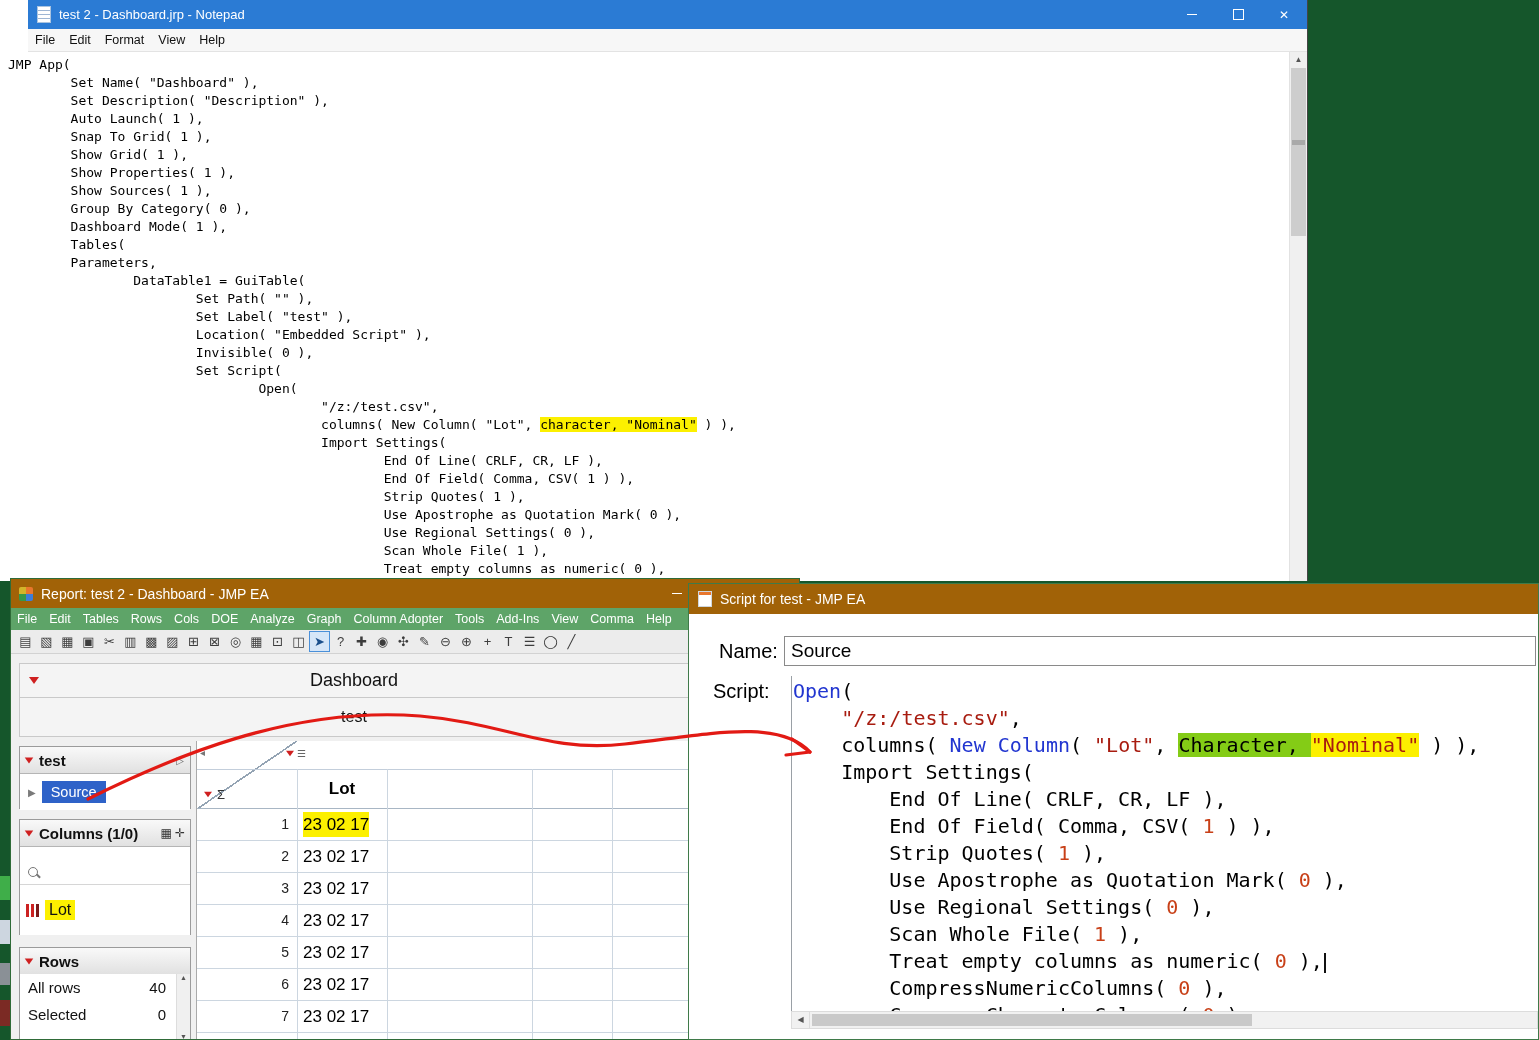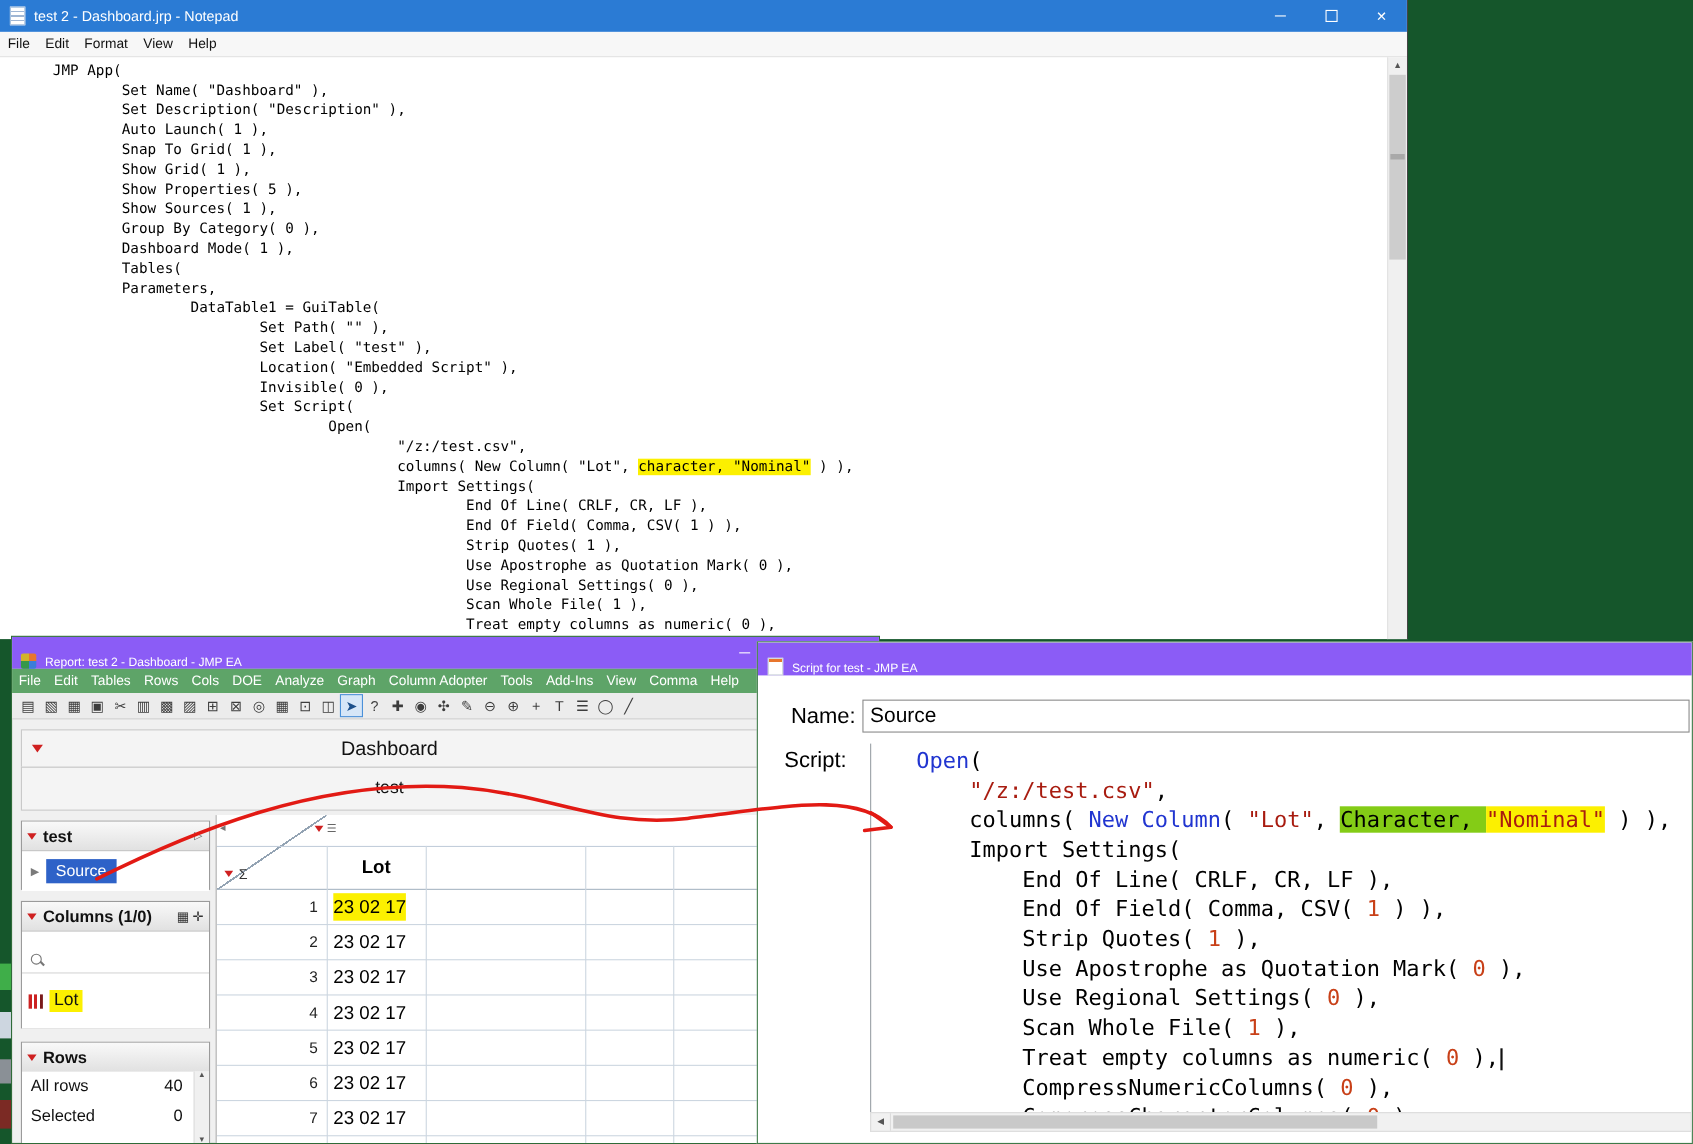--- a/index.html
+++ b/index.html
@@ -3,21 +3,21 @@
 <meta charset="utf-8">
 <style>
   html,body{margin:0;padding:0;}
   body{
     width:1539px;height:1040px;overflow:hidden;position:relative;
     background:#15562b;
     font-family:"Liberation Sans","DejaVu Sans",sans-serif;
     -webkit-font-smoothing:antialiased;
   }
   .win{position:absolute;background:#fff;}
-  .mono{font-family:"DejaVu Sans Mono","Liberation Mono",monospace;margin-left:40px;}
+  .mono{font-family:"DejaVu Sans Mono","Liberation Mono",monospace;}
 
   
   #notepad{left:0;top:0;width:1279px;height:581px;border-right:1px solid #444;}
   .np-title{height:29px;background:#2b7bd4;color:#fff;display:flex;align-items:center;font-size:13px;}
   .np-icon{width:12px;height:15px;margin:0 8px 0 9px;background:#fff;border:1px solid #aac4e0;
     background-image:repeating-linear-gradient(#fff 0 3px,#9fb6d4 3px 4px);}
   .np-ctrls{margin-left:auto;display:flex;height:29px;}
   .npc{width:46px;height:29px;display:flex;align-items:center;justify-content:center;color:#fff;font-size:12px;}
   .npc .minbar{width:10px;height:1px;background:#fff;display:block;}
   .npc .maxbox{width:9px;height:9px;border:1px solid #fff;display:block;}
@@ -26,21 +26,21 @@
   .np-body{position:absolute;left:0;top:52px;right:17px;bottom:0;overflow:hidden;
     font-size:13px;line-height:18px;color:#000;padding:4px 0 0 8px;}
   .np-body .cl{white-space:pre;height:18px;}
   .np-body .hl{background:#fcf000;}
   .np-scroll{position:absolute;right:0;top:52px;width:17px;bottom:0;background:#f0f0f0;border-left:1px solid #e2e2e2;}
   .np-up{height:16px;text-align:center;font-size:8px;color:#555;line-height:16px;}
   .np-thumb{position:absolute;left:1px;right:1px;top:16px;height:168px;background:#cdcdcd;}
   .np-mark{position:absolute;left:2px;right:2px;top:88px;height:5px;background:#a9a9a9;}
 
   
-  .jmp-title{height:29px;background:#8b5cf6;color:#fff;display:flex;align-items:flex-end;font-size:11px;}
+  .jmp-title{height:29px;background:#a16207;color:#fff;display:flex;align-items:center;font-size:14px;}
   .jmp-ic{width:14px;height:14px;margin:0 8px 0 8px;border-radius:2px;
     background:conic-gradient(#e8762d 0 25%,#3c7dd9 0 50%,#35984a 0 75%,#d2b42a 0);}
   .pg-ic{width:12px;height:14px;margin:0 8px 0 9px;background:#fff;border:1px solid #cfd6dd;
     background-image:linear-gradient(#e8762d 0 3px,transparent 3px);}
   .rt{width:0;height:0;border-left:5px solid transparent;border-right:5px solid transparent;border-top:7px solid #cf2020;display:inline-block;}
 
   
   #report{left:10px;top:578px;width:790px;height:462px;background:#f0f0f0;border:1px solid #2f6b38;box-sizing:border-box;overflow:hidden;}
   .rp-min{position:absolute;left:648px;top:0;width:36px;height:29px;display:flex;align-items:center;justify-content:center;}
   .rp-min .minbar{width:10px;height:1px;background:#fff;}
@@ -125,21 +125,21 @@
   .sc-hscroll{position:absolute;left:102px;right:0;top:427px;height:18px;background:#f1f1f1;border:1px solid #dcdcdc;box-sizing:border-box;}
   .sc-harrow{position:absolute;left:0;top:0;width:17px;height:16px;text-align:center;font-size:8px;color:#555;line-height:16px;border-right:1px solid #dcdcdc;}
   .sc-hthumb{position:absolute;left:20px;top:2px;width:440px;height:12px;background:#c9c9c9;}
 
   
   .dsliver{position:absolute;left:0;width:10px;}
 
   
   #arrow{position:absolute;left:0;top:0;width:1539px;height:1040px;pointer-events:none;z-index:60;}
 
-  #notepad{z-index:10;} #report{z-index:20;} #scriptwin{z-index:30;}
+  #notepad{z-index:10;padding-left:28px;} #report{z-index:20;} #scriptwin{z-index:30;}
 </style>
 </head>
 <body>
 
 <div class="win" id="notepad">
   <div class="np-title">
     <span class="np-icon"></span>
     <span>test 2 - Dashboard.jrp - Notepad</span>
     <span class="np-ctrls">
       <span class="npc">
@@ -158,21 +158,21 @@
       <span class="mi">View</span>
       <span class="mi">Help</span>
     </div>
   <div class="np-body mono" id="np-code">
       <div class="cl"><span>JMP App(</span></div>
       <div class="cl"><span>        Set Name( "Dashboard" ),</span></div>
       <div class="cl"><span>        Set Description( "Description" ),</span></div>
       <div class="cl"><span>        Auto Launch( 1 ),</span></div>
       <div class="cl"><span>        Snap To Grid( 1 ),</span></div>
       <div class="cl"><span>        Show Grid( 1 ),</span></div>
-      <div class="cl"><span>        Show Properties( 5 ),</span></div>
+      <div class="cl"><span>        Show Properties( 1 ),</span></div>
       <div class="cl"><span>        Show Sources( 1 ),</span></div>
       <div class="cl"><span>        Group By Category( 0 ),</span></div>
       <div class="cl"><span>        Dashboard Mode( 1 ),</span></div>
       <div class="cl"><span>        Tables(</span></div>
       <div class="cl"><span>        Parameters,</span></div>
       <div class="cl"><span>                DataTable1 = GuiTable(</span></div>
       <div class="cl"><span>                        Set Path( "" ),</span></div>
       <div class="cl"><span>                        Set Label( "test" ),</span></div>
       <div class="cl"><span>                        Location( "Embedded Script" ),</span></div>
       <div class="cl"><span>                        Invisible( 0 ),</span></div>

